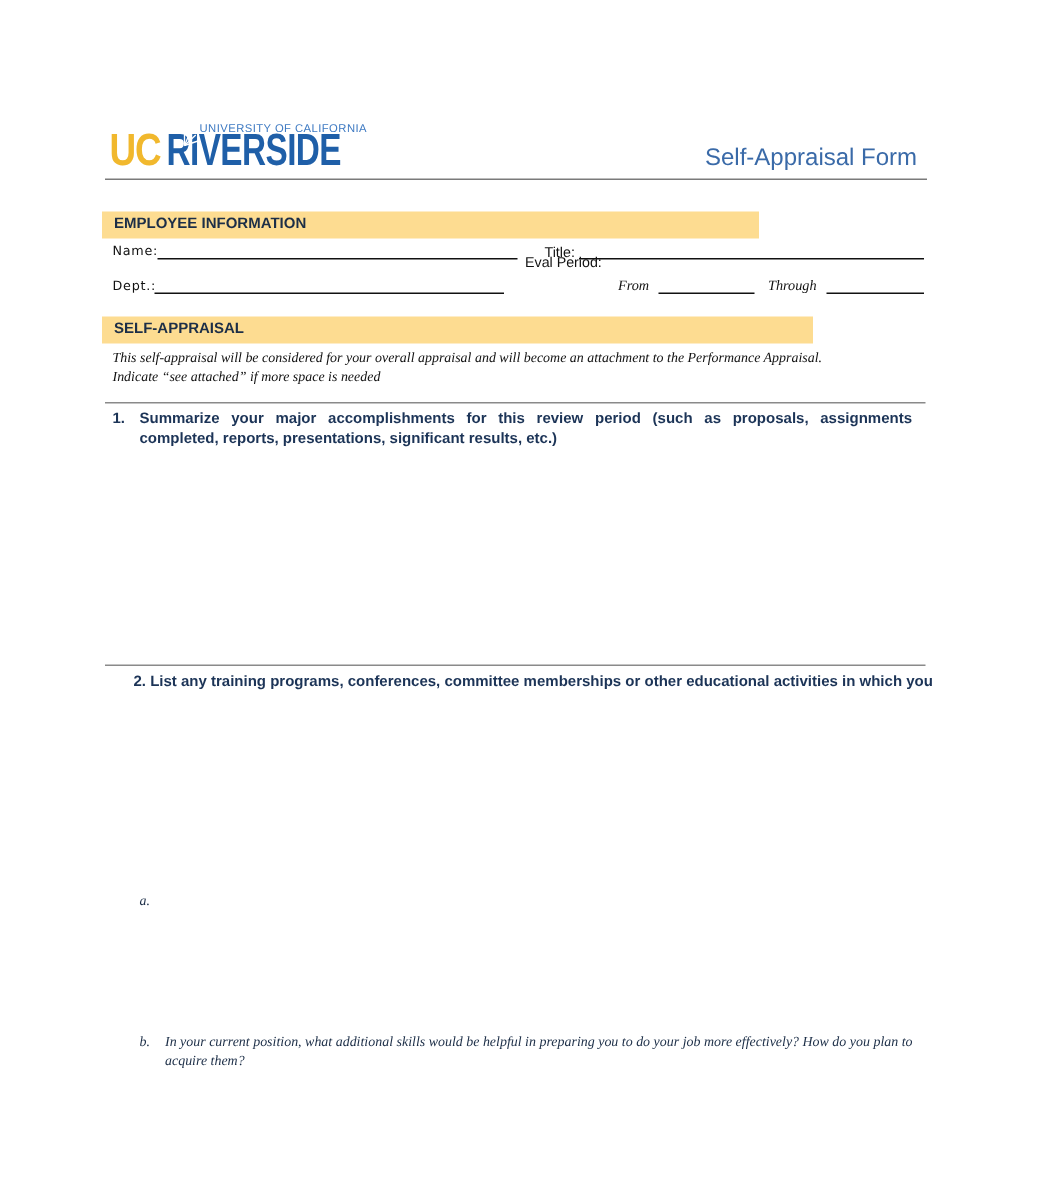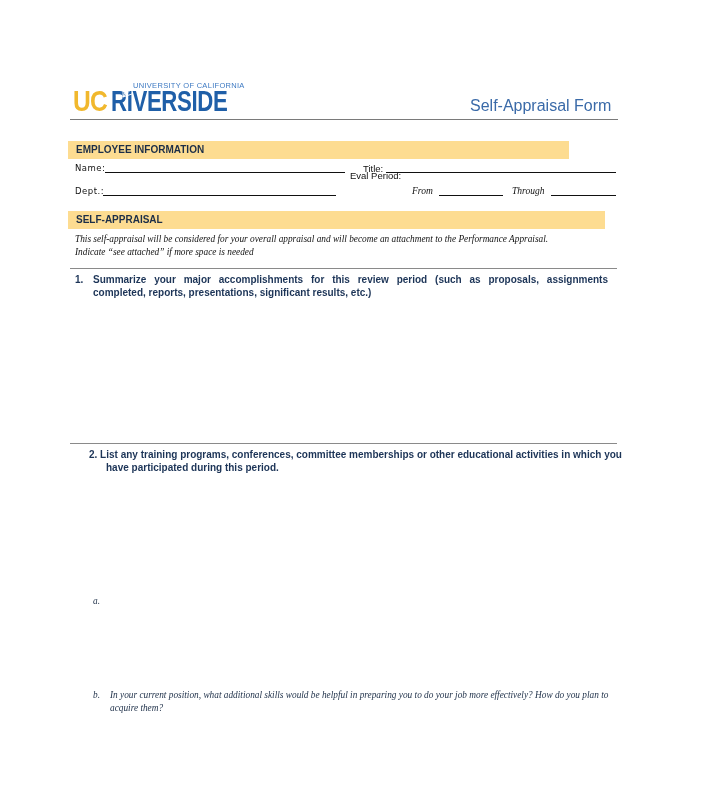--- a/index.html
+++ b/index.html
@@ -5,21 +5,21 @@
     html, body { margin: 0; padding: 0; background: #ffffff; }
     body { width: 703px; height: 798px; position: relative; overflow: hidden; font-family: "Liberation Sans", sans-serif; }
     .abs { position: absolute; }
     .logo { left: 73px; top: 82px; height: 34px; }
     .logo-uc { position: absolute; left: 0; top: 4px; font-family: "Liberation Sans", sans-serif; font-weight: bold; font-size: 30px; color: #f1b82d; letter-spacing: -1px; transform: scaleX(0.82); transform-origin: left; line-height: 30px; }
     .logo-riv { position: absolute; left: 38px; top: 4px; font-family: "Liberation Sans", sans-serif; font-weight: bold; font-size: 30px; color: #1f5fa8; letter-spacing: -0.5px; transform: scaleX(0.74); transform-origin: left; line-height: 30px; white-space: nowrap; }
     .logo-univ { position: absolute; left: 60px; top: -1px; font-size: 7.5px; color: #3d79c2; font-weight: normal; letter-spacing: 0.3px; white-space: nowrap; }
     .logo-sun { position: absolute; left: 48px; top: 4px; width: 12px; height: 12px; }
     .header-rule { left: 70px; top: 119px; width: 548px; height: 1px; background: #7a7a7a; }
     .form-title { left: 470px; top: 97px; font-size: 16px; color: #3a6aa8; white-space: nowrap; }
-    .band { left: 68px; width: 501px; height: 18px; background: #fddc91; }
+    .band { left: 68px; width: 438px; height: 18px; background: #fddc91; }
     .band-label { position: absolute; left: 8px; top: 3px; font-size: 10px; font-weight: bold; color: #1c2e47; white-space: nowrap; }
     .field-label { font-size: 9.5px; color: #111; white-space: nowrap; }
     .field-label.narrow { font-family: "DejaVu Sans", sans-serif; font-size: 8.5px; letter-spacing: 0.5px; }
     .field-line { height: 1px; background: #111; }
     .italic-serif { font-family: "Liberation Serif", serif; font-style: italic; font-size: 9.5px; color: #111; white-space: nowrap; }
     .intro { left: 75px; top: 233px; width: 545px; font-family: "Liberation Serif", serif; font-style: italic; font-size: 9.3px; line-height: 12.5px; color: #111; }
     .divider { left: 70px; height: 1px; background: #8a8a8a; width: 547px; }
     .q-text { font-size: 10px; font-weight: bold; color: #1c3457; line-height: 12.5px; }
     .q1 { left: 75px; top: 274px; width: 533px; }
     .q1 .num { position: absolute; left: 0; top: 0; }
@@ -81,21 +81,20 @@
 <div class="abs q-text q1">
   <span class="num">1.</span>
   <span class="body">Summarize your major accomplishments for this review period (such as proposals, assignments completed, reports, presentations, significant results, etc.)</span>
 </div>
 <div class="abs" style="left:75px; top:305px; width:545px; height:135px;"></div>
 
 <div class="abs divider" style="top:443px;"></div>
 
 <div class="abs q-text q2">
   <div class="line1">2. List any training programs, conferences, committee memberships or other educational activities in which you</div>
-  <div class="line2">have participated during this period.</div>
 </div>
 <div class="abs" style="left:75px; top:478px; width:545px; height:115px;"></div>
 
 <div class="abs sub-q" style="left:93px; top:595px; width:520px; height:14px;">
   <span class="letter">a.</span>
 </div>
 <div class="abs" style="left:93px; top:612px; width:520px; height:70px;"></div>
 
 <div class="abs sub-q" style="left:93px; top:689px; width:520px; height:28px;">
   <span class="letter">b.</span>

